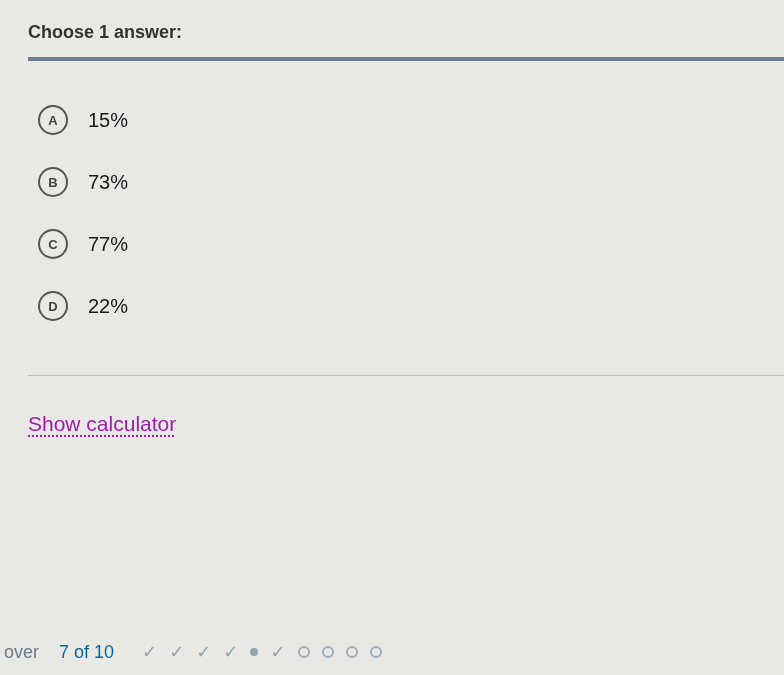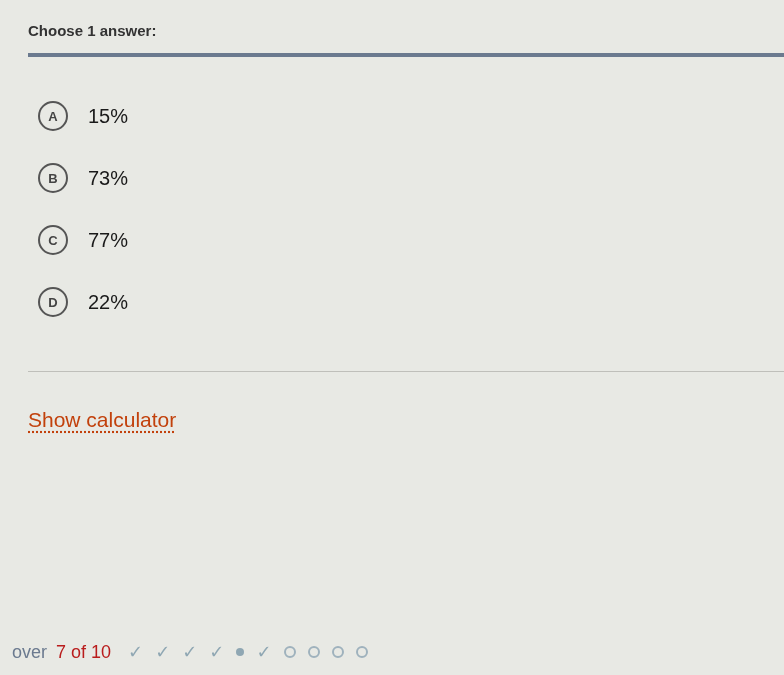--- a/index.html
+++ b/index.html
@@ -14,21 +14,21 @@
   padding: 22px 0 0 28px;
 }
 .question {
   font-size: 25px;
   font-weight: 400;
   color: #2b2b2b;
   margin-bottom: 22px;
 }
 .question .num { font-size: 27px; }
 .instr {
-  font-size: 15px;
+  font-size: 18px;
   font-weight: 600;
   color: #333;
   margin-bottom: 14px;
 }
 .divider-top {
   height: 4px;
   background: #6b7a8f;
   margin-bottom: 10px;
   width: 100%;
 }
@@ -57,40 +57,40 @@
   font-size: 20px;
   color: #1a1a1a;
 }
 .divider-bottom {
   height: 1px;
   background: #bfbfba;
   margin: 14px 0 36px 0;
   width: 100%;
 }
 .show-calc {
-  color: #c2410c;
+  color: #a21caf;
   font-size: 21px;
   text-decoration: underline dotted;
   text-underline-offset: 4px;
   cursor: pointer;
 }
 .footer {
   position: absolute;
   left: 0;
   bottom: 12px;
   display: flex;
   align-items: center;
-  gap: 9px;
-  padding-left: 12px;
+  gap: 20px;
+  padding-left: 4px;
   font-size: 18px;
   color: #5f6b78;
   text-align: center;
 }
 .footer .over { color:#6b7a8f; }
-.footer .progress-text { color:#b91c1c; font-weight: 400; }
+.footer .progress-text { color:#0369a1; font-weight: 400; }
 .prog-icons { display:flex; align-items:center; gap:12px; margin-left:8px; }
 .check { color:#8fa7b3; font-size:18px; }
 .dotmark { width:8px;height:8px;border-radius:50%;background:#8fa7b3; }
 .ring { width:12px;height:12px;border:2px solid #9fb2bd;border-radius:50%; }
 </style>
 </head>
 <body>
 
 <div class="page">
 

